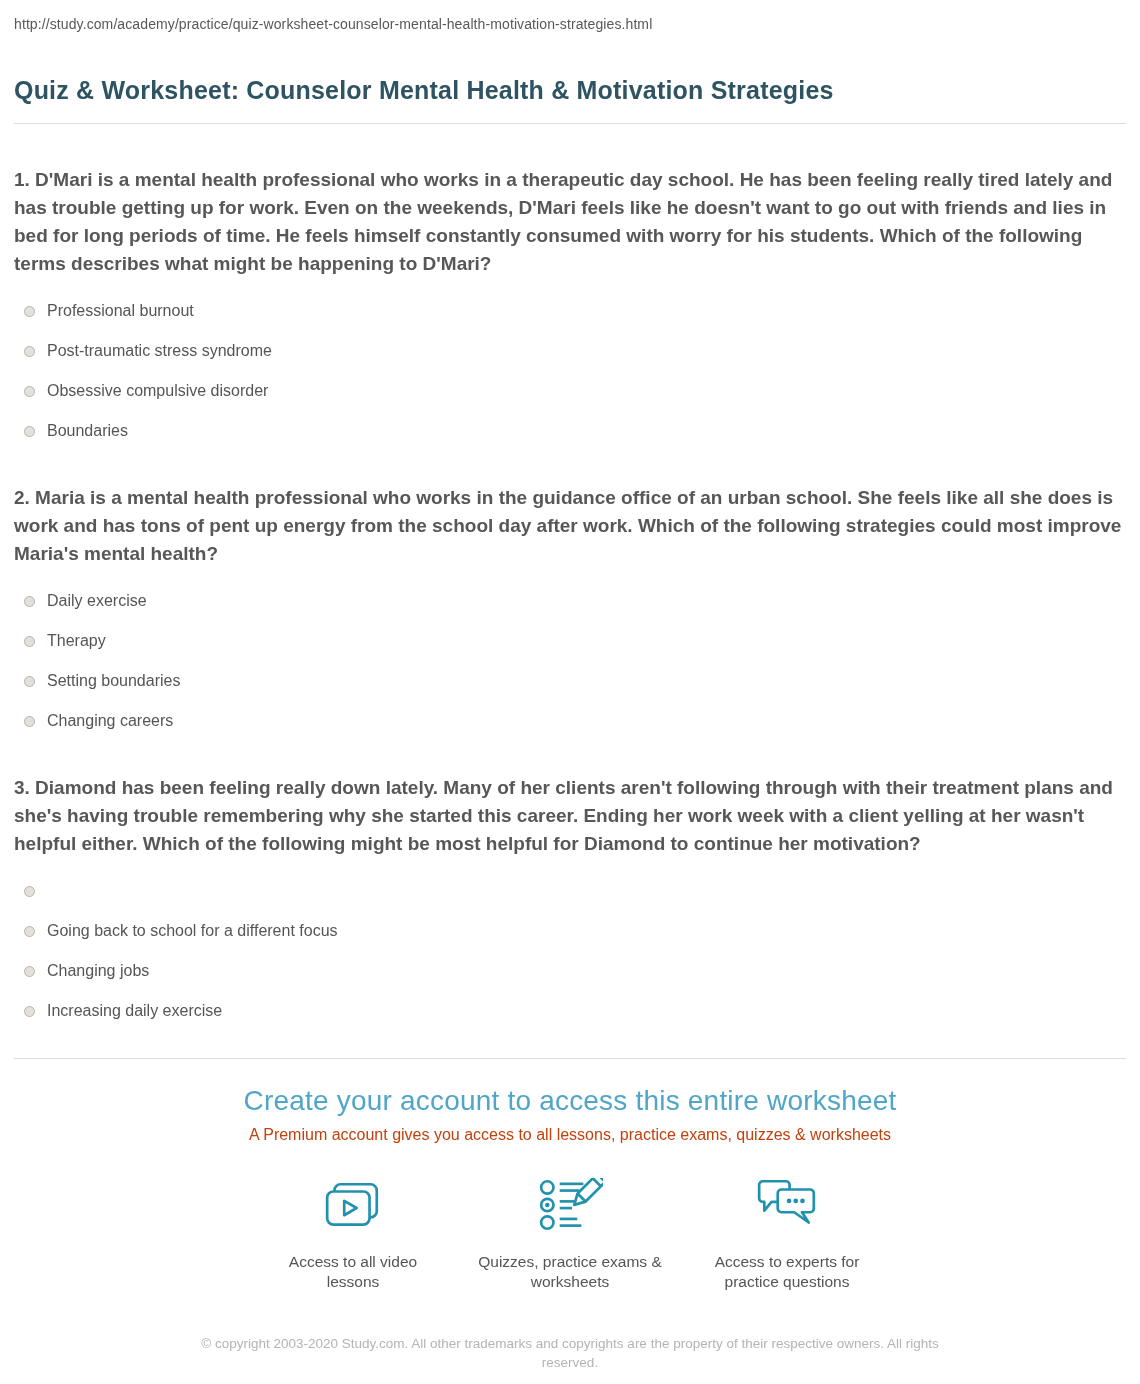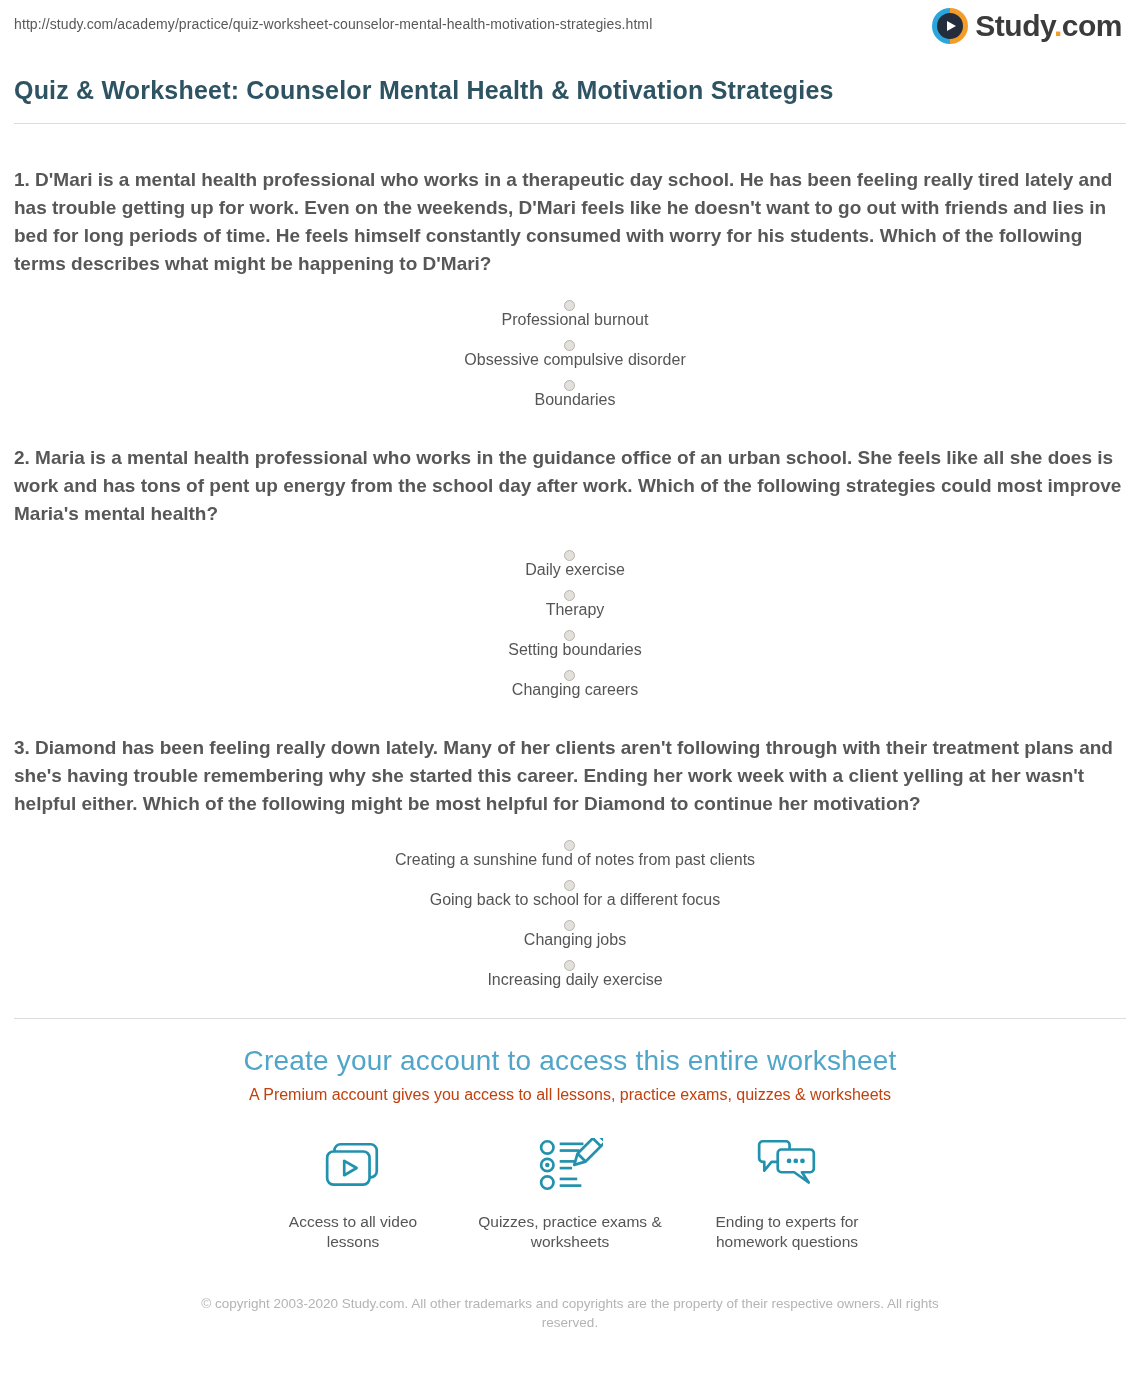--- a/index.html
+++ b/index.html
@@ -94,21 +94,20 @@
     color: #575757;
   }
   .options { margin-top: 22px; }
   .option-row {
     display: flex;
     align-items: center;
     margin-bottom: 18px;
     height: 22px;
     padding-left: 10px;
     cursor: pointer;
-    flex-direction: column;
   }
   .option-radio {
     width: 11px; height: 11px;
     border-radius: 50%;
     background: #e4e1dc;
     border: 1px solid #b7b4af;
     flex-shrink: 0;
     margin-right: 12px;
     cursor: pointer;
   }
@@ -168,42 +167,38 @@
     color: #b4b4b4;
   }
 </style>
 </head>
 <body>
 
 <div class="page">
 
   <div class="header-row">
     <div class="page-url">http://study.com/academy/practice/quiz-worksheet-counselor-mental-health-motivation-strategies.html</div>
-    <div class="logo">
-      <span class="logo-mark">
-        <span class="logo-core">
-            <span class="logo-play"></span>
-          </span>
-      </span>
-      <span class="logo-text"><span>Study</span><span class="logo-dot">.</span><span>com</span></span>
-    </div>
   </div>
 
   <h1 class="page-title">Quiz &amp; Worksheet: Counselor Mental Health &amp; Motivation Strategies</h1>
   <hr class="divider">
 
   <div class="question">
     <p class="question-text">1. D'Mari is a mental health professional who works in a therapeutic day school. He has been feeling really tired lately and has trouble getting up for work. Even on the weekends, D'Mari feels like he doesn't want to go out with friends and lies in bed for long periods of time. He feels himself constantly consumed with worry for his students. Which of the following terms describes what might be happening to D'Mari?</p>
     <div class="options">
       <div class="option-row">
         <span class="option-radio" role="radio" aria-checked="false"></span>
         <span class="option-label">Professional burnout</span>
       </div>
       <div class="option-row">
         <span class="option-radio" role="radio" aria-checked="false"></span>
+        <span class="option-label">Post-traumatic stress syndrome</span>
+      </div>
+      <div class="option-row">
+        <span class="option-radio" role="radio" aria-checked="false"></span>
         <span class="option-label">Obsessive compulsive disorder</span>
       </div>
       <div class="option-row">
         <span class="option-radio" role="radio" aria-checked="false"></span>
         <span class="option-label">Boundaries</span>
       </div>
     </div>
   </div>
 
   <div class="question">
@@ -226,21 +221,20 @@
         <span class="option-label">Changing careers</span>
       </div>
     </div>
   </div>
 
   <div class="question">
     <p class="question-text">3. Diamond has been feeling really down lately. Many of her clients aren't following through with their treatment plans and she's having trouble remembering why she started this career. Ending her work week with a client yelling at her wasn't helpful either. Which of the following might be most helpful for Diamond to continue her motivation?</p>
     <div class="options">
       <div class="option-row">
         <span class="option-radio" role="radio" aria-checked="false"></span>
-        <span class="option-label">Creating a sunshine fund of notes from past clients</span>
       </div>
       <div class="option-row">
         <span class="option-radio" role="radio" aria-checked="false"></span>
         <span class="option-label">Going back to school for a different focus</span>
       </div>
       <div class="option-row">
         <span class="option-radio" role="radio" aria-checked="false"></span>
         <span class="option-label">Changing jobs</span>
       </div>
       <div class="option-row">
@@ -293,20 +287,20 @@
     <div class="feature">
       <span class="feature-icon">
         <svg width="66" height="54" viewBox="0 0 64 52" fill="none" stroke="currentColor" stroke-width="2.6">
           <path d="M8.5 3 h22.5 a3.5 3.5 0 0 1 3.5 3.5 v13 a3.5 3.5 0 0 1 -3.5 3.5 h-14 l-7 8.5 v-8.5 h-1.5 a3.5 3.5 0 0 1 -3.5 -3.5 v-13 a3.5 3.5 0 0 1 3.5 -3.5 Z" stroke-linejoin="round"></path>
           <path d="M26.5 11 h28 a3.5 3.5 0 0 1 3.5 3.5 v15 a3.5 3.5 0 0 1 -3.5 3.5 h-8 l6.5 10 -14 -10 h-12.5 a3.5 3.5 0 0 1 -3.5 -3.5 v-15 a3.5 3.5 0 0 1 3.5 -3.5 Z" fill="#ffffff" stroke-linejoin="round"></path>
           <circle cx="34" cy="22" r="2.3" fill="currentColor" stroke="none"></circle>
           <circle cx="40.5" cy="22" r="2.3" fill="currentColor" stroke="none"></circle>
           <circle cx="47" cy="22" r="2.3" fill="currentColor" stroke="none"></circle>
         </svg>
       </span>
-      <div class="feature-label">Ending to experts for homework questions</div>
+      <div class="feature-label">Access to experts for practice questions</div>
     </div>
 
   </div>
 
   <p class="copyright">© copyright 2003-2020 Study.com. All other trademarks and copyrights are the property of their respective owners. All rights reserved.</p>
 
 </div>
 
 </body></html>

